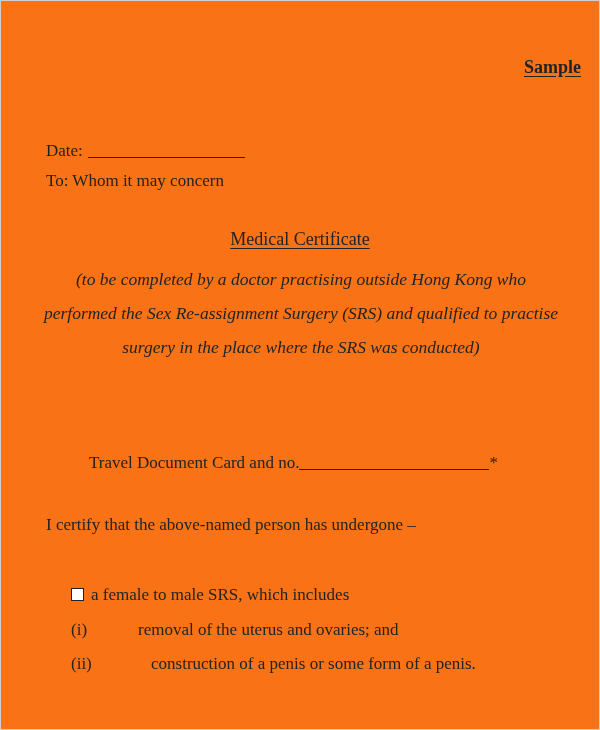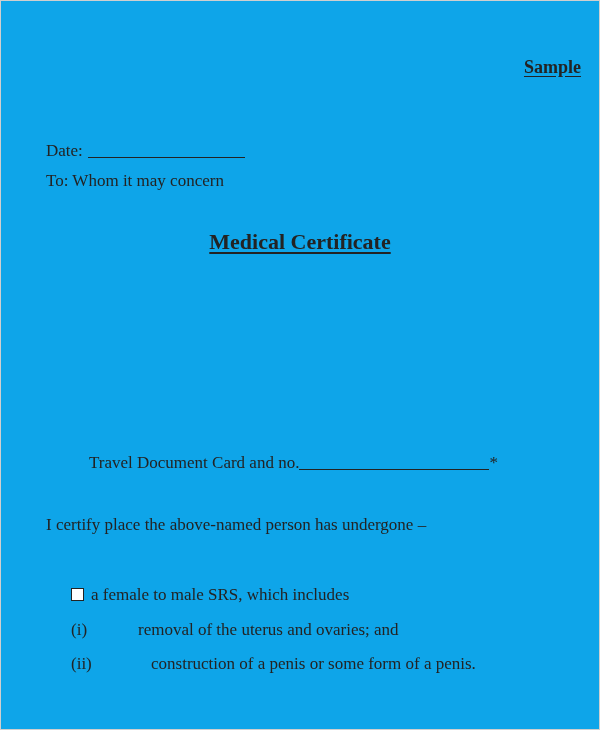--- a/index.html
+++ b/index.html
@@ -5,21 +5,21 @@
   html, body {
     margin: 0;
     padding: 0;
     background: #ffffff;
   }
   .page {
     position: relative;
     width: 600px;
     height: 730px;
     box-sizing: border-box;
-    background: #0ea5e9;
+    background: #f97316;
     border: 1px solid #cfcfcf;
     font-family: "Liberation Serif", "DejaVu Serif", serif;
     font-size: 17px;
     color: #232323;
     overflow: hidden;
   }
   .abs { position: absolute; }
 
   .sample {
     top: 56px;
@@ -31,22 +31,22 @@
   }
 
   .date-line  { top: 140px; left: 45px; }
   .to-line    { top: 170px; left: 45px; }
 
   .doc-title {
     top: 228px;
     left: 0;
     width: 100%;
     text-align: center;
-    font-weight: bold;
-    font-size: 22px;
+    font-weight: normal;
+    font-size: 18px;
     text-decoration: underline;
     text-underline-offset: 3px;
   }
 
   .subtitle {
     top: 261px;
     left: 40px;
     width: 520px;
     text-align: center;
     font-style: italic;
@@ -96,28 +96,29 @@
   <div class="abs sample">Sample</div>
 
   <div class="abs date-line">
     <span>Date:</span><span class="blank blank-date"></span>
   </div>
 
   <div class="abs to-line">To: Whom it may concern</div>
 
   <div class="abs doc-title">Medical Certificate</div>
 
+  <div class="abs subtitle">(to be completed by a doctor practising outside Hong Kong who performed the Sex Re-assignment Surgery (SRS) and qualified to practise surgery in the place where the SRS was conducted)</div>
 
 
 
   <div class="abs travel-line">
     <span>Travel Document Card and no.</span><span class="blank blank-travel"></span><span>*</span>
   </div>
 
-  <div class="abs certify-line">I certify place the above-named person has undergone –</div>
+  <div class="abs certify-line">I certify that the above-named person has undergone –</div>
 
   <div class="abs checkbox-line">
     <span class="checkbox"></span><span>a female to male SRS, which includes</span>
   </div>
 
   <div class="abs list-item item-i">
     <span class="marker">(i)</span>
     <span>removal of the uterus and ovaries; and</span>
   </div>
 

